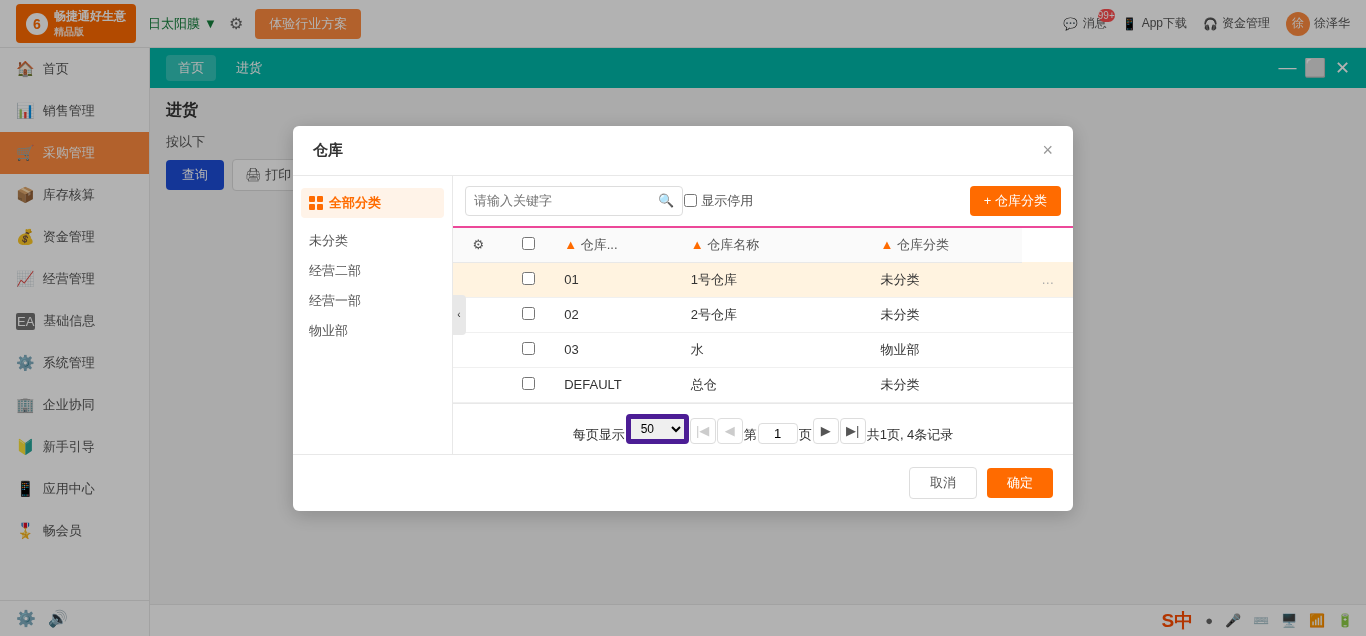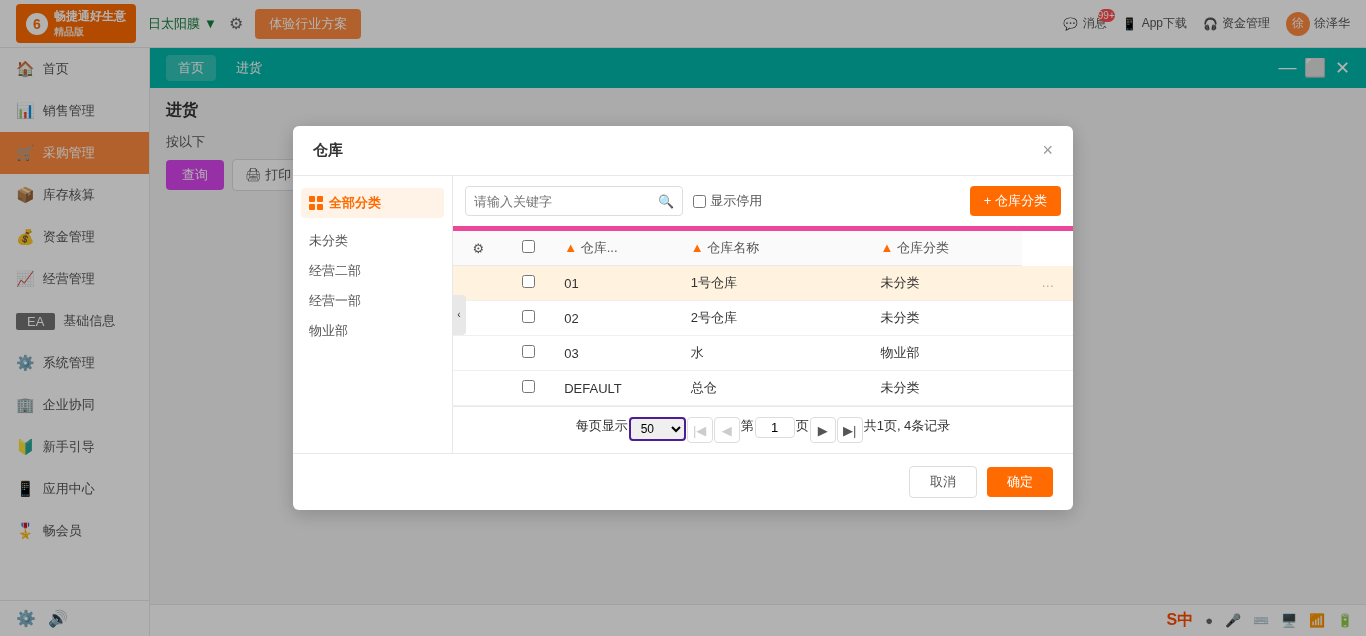--- a/index.html
+++ b/index.html
@@ -43,21 +43,21 @@
 
     
     .main-area {
       position: fixed; top: 48px; left: 150px; right: 0; bottom: 0;
       background: #f5f5f5; overflow: hidden;
     }
     .page-title { font-size: 16px; font-weight: bold; margin-bottom: 12px; }
 
     
     .toolbar { display: flex; align-items: center; gap: 8px; margin-bottom: 12px; }
-    .btn-primary { background: #d946ef; color: #fff; border: none; padding: 6px 16px; border-radius: 4px; cursor: pointer; font-size: 13px; }
+    .btn-primary { background: #1d4ed8; color: #fff; border: none; padding: 6px 16px; border-radius: 4px; cursor: pointer; font-size: 13px; }
     .btn-default { background: #fff; color: #555; border: 1px solid #ddd; padding: 6px 12px; border-radius: 4px; cursor: pointer; font-size: 13px; }
 
     
     .overlay {
       position: fixed; top: 0; left: 0; right: 0; bottom: 0;
       background: rgba(0,0,0,0.3); z-index: 200;
       display: flex; align-items: center; justify-content: center;
     }
 
     
@@ -83,21 +83,21 @@
       background: #fff3e8; color: #ff6b00; border-radius: 4px; cursor: pointer;
       font-size: 13px; font-weight: bold; margin-bottom: 8px;
     }
     .cat-grid-icon { display: grid; grid-template-columns: 1fr 1fr; gap: 2px; width: 14px; height: 14px; }
     .cat-grid-icon span { background: #ff6b00; border-radius: 1px; }
     .cat-item { padding: 6px 8px; cursor: pointer; color: #555; font-size: 13px; border-radius: 4px; }
 
     
     .table-area { flex: 1; display: flex; flex-direction: column; overflow: hidden; }
     .table-toolbar {
-      padding: 10px 12px; display: flex; align-items: center; gap: 10px; border-bottom: 5px solid #ec4899;
+      padding: 10px 12px; display: flex; align-items: center; gap: 1px; border-bottom: 2px solid #ec4899;
     }
     .search-box {
       display: flex; align-items: center; border: 1px solid #ddd; border-radius: 4px;
       padding: 0 8px; height: 30px; gap: 4px;
     }
     .search-input { border: none; outline: none; font-size: 13px; width: 180px; }
     .search-icon { color: #aaa; cursor: pointer; }
     .show-disabled { display: flex; align-items: center; gap: 4px; font-size: 13px; color: #555; cursor: pointer; }
     .btn-add { background: #ff6b00; color: #fff; border: none; padding: 6px 14px; border-radius: 4px; cursor: pointer; font-size: 13px; margin-left: auto; }
 
@@ -110,25 +110,25 @@
     .col-check { width: 40px; text-align: center; }
     .col-gear { width: 40px; text-align: center; }
     .col-code { width: 100px; }
     .col-name { width: 150px; }
     .col-cat { width: 120px; }
     .col-dots { width: 40px; text-align: center; color: #aaa; }
 
     
     .pagination {
       padding: 10px 12px; border-top: 1px solid #e8e8e8;
-      display: flex; align-items: flex-start; justify-content: center; gap: 1px; font-size: 13px;
+      display: flex; align-items: flex-end; justify-content: center; gap: 1px; font-size: 13px;
     }
     .page-btn { width: 26px; height: 26px; border: 1px solid #ddd; border-radius: 4px; display: flex; align-items: center; justify-content: center; cursor: pointer; color: #555; background: #fff; }
     .page-btn:disabled, .page-btn.disabled { color: #ccc; cursor: not-allowed; }
-    .page-size-select { border: 2px solid #4c1d95; border-radius: 4px; padding: 2px 6px; font-size: 12px; cursor: pointer; }
+    .page-size-select { border: 5px solid #4c1d95; border-radius: 4px; padding: 2px 6px; font-size: 12px; cursor: pointer; }
     .page-input { width: 40px; border: 1px solid #ddd; border-radius: 4px; text-align: center; padding: 2px 4px; font-size: 13px; }
 
     
     .modal-footer {
       padding: 12px 20px; border-top: 1px solid #e8e8e8;
       display: flex; align-items: center; justify-content: flex-end; gap: 10px;
     }
     .btn-cancel { background: #fff; border: 1px solid #ddd; color: #555; padding: 6px 20px; border-radius: 4px; cursor: pointer; font-size: 13px; }
     .btn-confirm { background: #ff6b00; color: #fff; border: none; padding: 6px 20px; border-radius: 4px; cursor: pointer; font-size: 13px; }
 
@@ -211,21 +211,21 @@
   </div>
   <div class="sidebar-item">
     <span class="s-icon">💰</span>
     <span>资金管理</span>
   </div>
   <div class="sidebar-item">
     <span class="s-icon">📈</span>
     <span>经营管理</span>
   </div>
   <div class="sidebar-item">
-    <span class="s-icon" style="font-size:13px;background:#737373;color:#fff;padding:1px 11px;border-radius:2px;">EA</span>
+    <span class="s-icon" style="font-size:13px;background:#737373;color:#fff;padding:1px 1px;border-radius:2px;">EA</span>
     <span>基础信息</span>
   </div>
   <div class="sidebar-item">
     <span class="s-icon">⚙️</span>
     <span>系统管理</span>
   </div>
   <div class="sidebar-item">
     <span class="s-icon">🏢</span>
     <span>企业协同</span>
   </div>
@@ -406,20 +406,20 @@
     </div>
 
     <div class="modal-footer">
       <button class="btn-cancel">取消</button>
       <button class="btn-confirm">确定</button>
     </div>
   </div>
 </div>
 
 <div class="bottom-bar">
-  <span style="color:#ff4d00;font-weight:bold;font-size:16px;">S中</span>
+  <span style="color:#ff4d00;font-weight:bold;font-size:19px;">S中</span>
   <span style="color:#666;">●</span>
   <span style="cursor:pointer;">🎤</span>
   <span style="cursor:pointer;">⌨️</span>
   <span style="cursor:pointer;">🖥️</span>
   <span>📶</span>
   <span>🔋</span>
 </div>
 
 </body></html>

